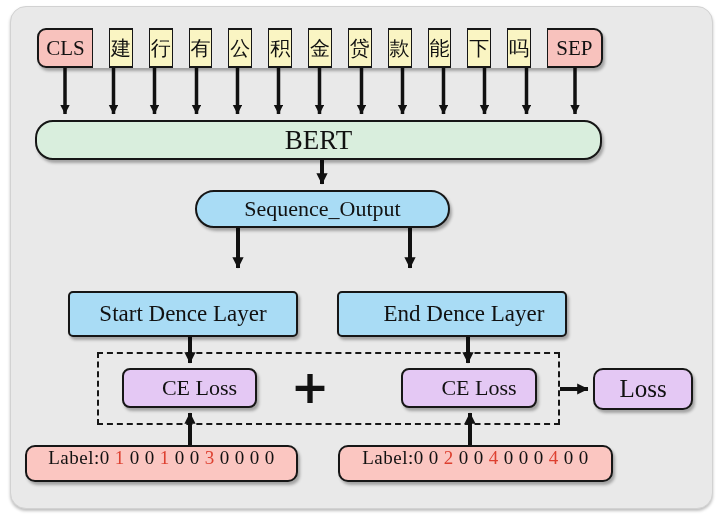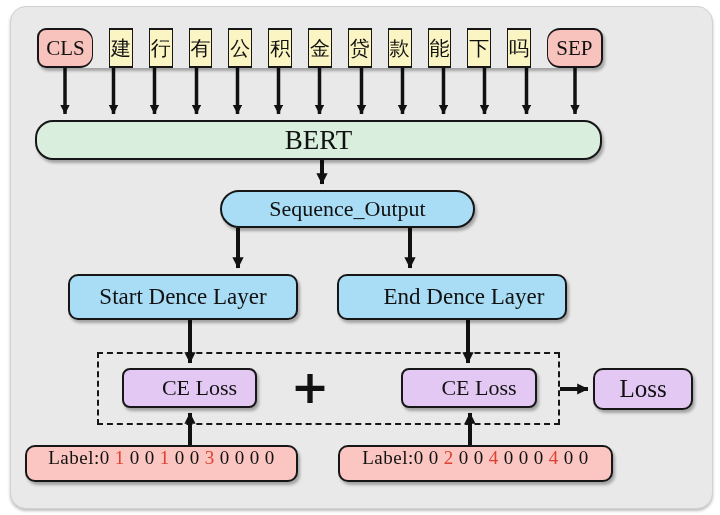--- a/index.html
+++ b/index.html
@@ -25,28 +25,28 @@
     border-radius:9px;
     gap:16px;
   }
   .token{
     flex:1 1 0;display:flex;align-items:center;justify-content:center;
     background:var(--token-char-bg,#faf5c3);border:2px solid #161616;
     border-left-width:1px;border-right-width:1px;box-sizing:border-box;
     font-size:20px;font-weight:400;
   }
   .token.special{
-    flex:0 0 56px;background:var(--token-special-bg,#f8c2bd);font-size:21px;border-radius:13px;
+    flex:0 0 56px;background:var(--token-special-bg,#f8c2bd);font-size:21px;
   }
   .token:first-child{border-left-width:2px;border-top-left-radius:9px;border-bottom-left-radius:9px;}
   .token:last-child{border-right-width:2px;border-top-right-radius:9px;border-bottom-right-radius:9px;}
 
   .bert{left:35px;top:120px;width:567px;height:40px;background:var(--bert-bg,#d9eedd);border-radius:18px;font-size:27px;}
-  .seq{left:195px;top:190px;width:255px;height:38px;background:var(--blue-bg,#a9dcf5);border-radius:19px;font-size:22px;margin-left:25px;}
-  .dense{width:230px;height:46px;top:274px;background:var(--blue-bg,#a9dcf5);border-radius:10px;font-size:23px;}
+  .seq{left:195px;top:190px;width:255px;height:38px;background:var(--blue-bg,#a9dcf5);border-radius:19px;font-size:22px;}
+  .dense{width:230px;height:46px;top:291px;background:var(--blue-bg,#a9dcf5);border-radius:5px;font-size:23px;}
   .dense.start{left:68px;}
   .dense.end{left:337px;padding-left:24px;}
   .dashed-box{
     position:absolute;left:97px;top:352px;width:463px;height:73px;
     border:2.5px dashed #161616;box-sizing:border-box;z-index:2;background:transparent;
   }
   .ce{width:135px;height:40px;top:368px;background:var(--purple-bg,#e4c8f4);border-radius:8px;font-size:22px;padding-left:20px;}
   .ce.left{left:122px;}
   .ce.right{left:401px;width:136px;}
   .plus{

